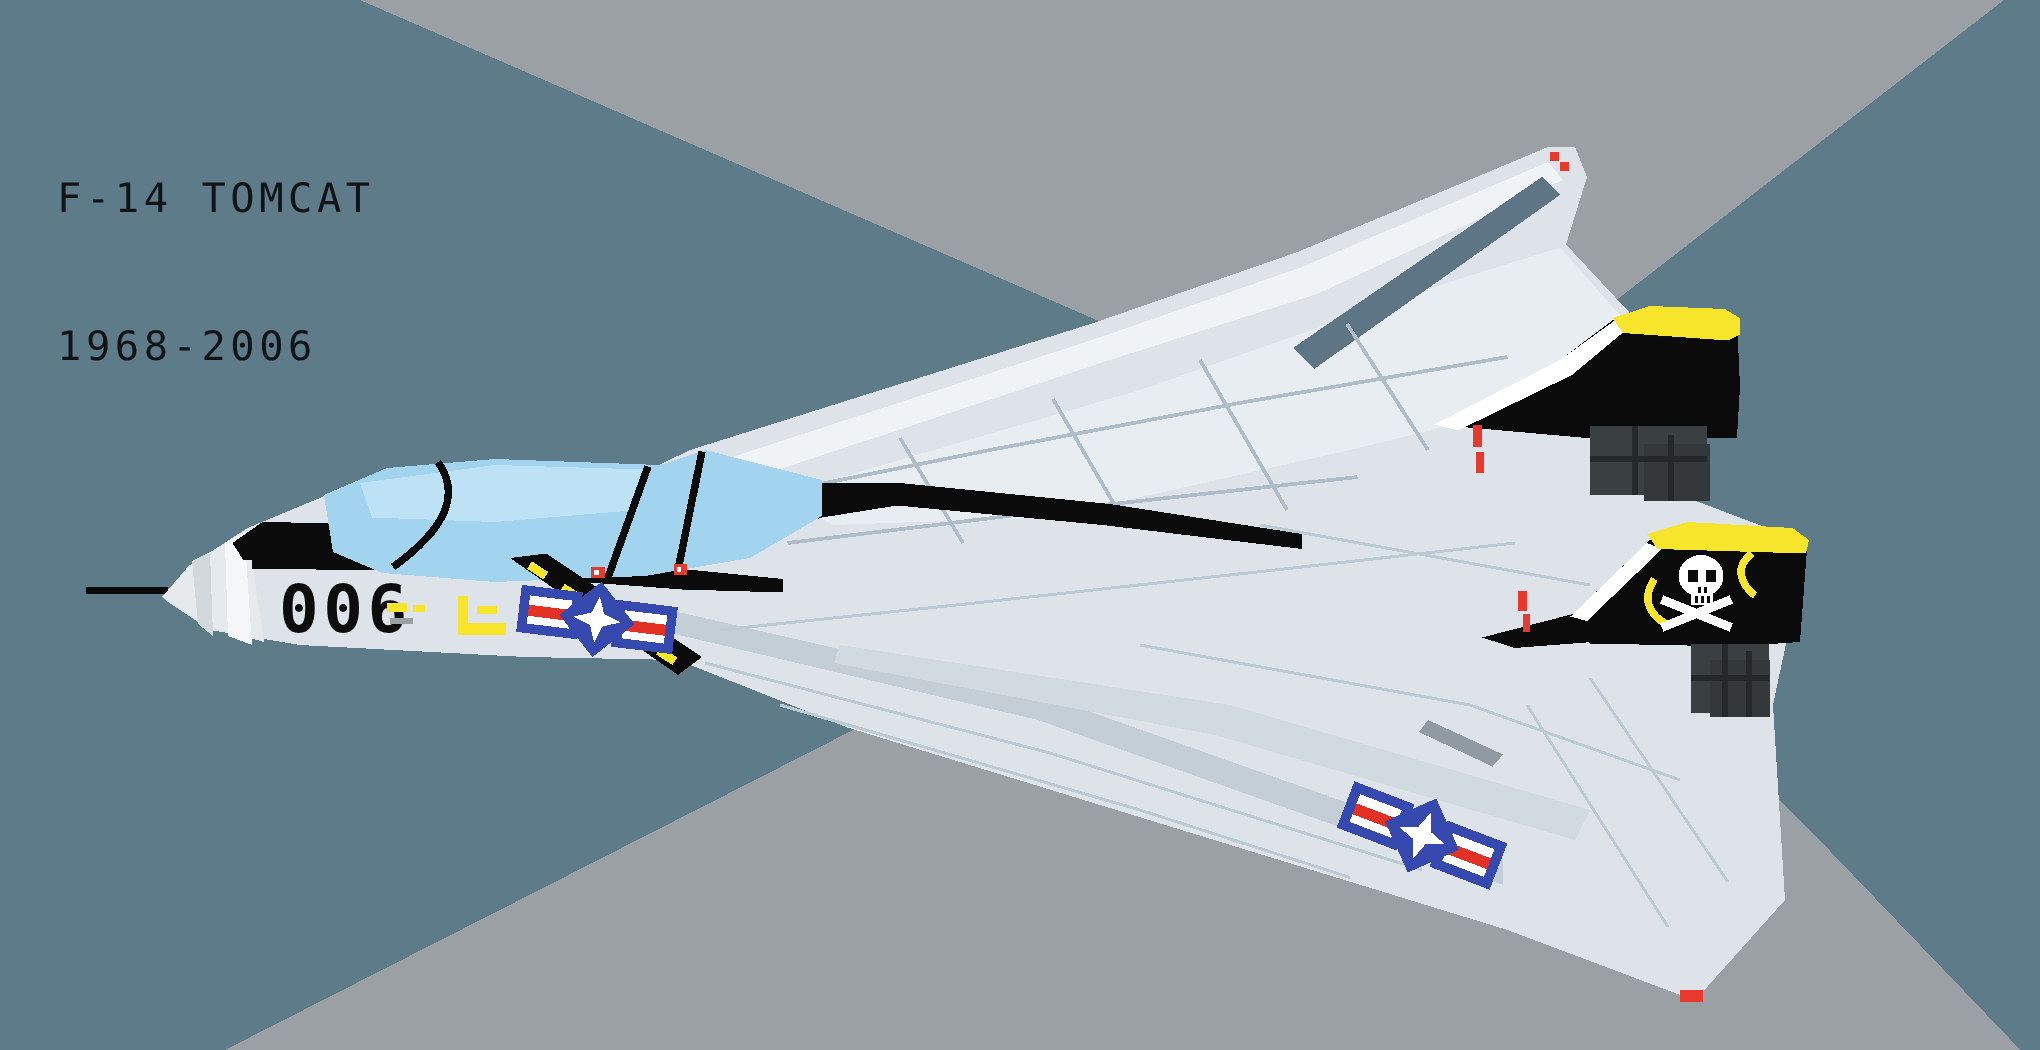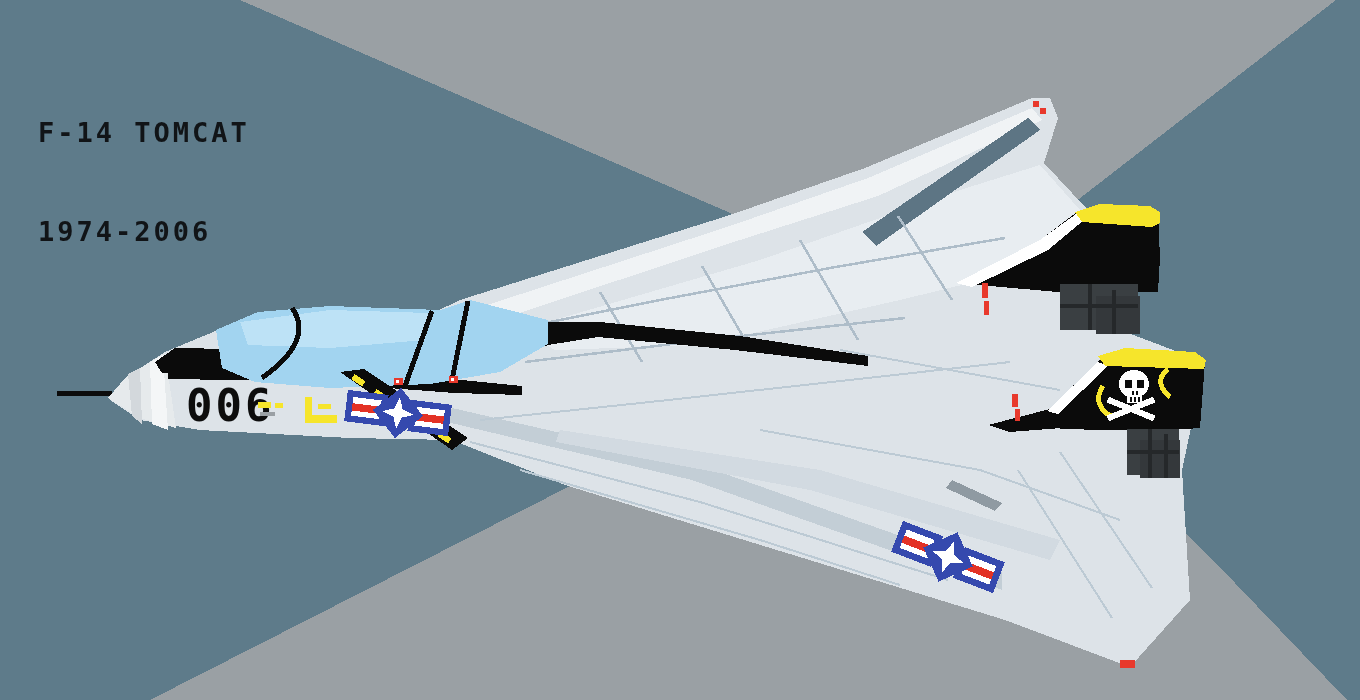--- a/index.html
+++ b/index.html
@@ -3,21 +3,21 @@
 <meta charset="utf-8">
 <style>
   html,body{margin:0;padding:0;background:#333;}
   .scene{
     position:relative;width:1360px;height:700px;overflow:hidden;
     font-family:"DejaVu Sans Mono","Liberation Mono",monospace;
   }
   .scene svg{position:absolute;left:0;top:0;display:block;}
   .title-block{
     position:absolute;left:38px;top:50px;z-index:5;
-    color:#111417;font-weight:bold;font-size:27px;line-height:33px;
+    color:#111417;font-weight:normal;font-size:27px;line-height:33px;
     letter-spacing:3px;white-space:pre;
     font-family:"DejaVu Sans Mono","Liberation Mono",monospace;
   }
   .panel-line{stroke:#aebdc9;stroke-width:2.5;fill:none;}
   .panel-line-soft{stroke:#bccad4;stroke-width:2;fill:none;}
 </style>
 </head>
 <body>
 
 <div class="scene">
@@ -174,16 +174,16 @@
         <path d="M1127,452 L1179,452 M1150,429 L1150,478 M1166,434 L1166,478" stroke="#25282a" stroke-width="4" fill="none"></path>
       </g>
     </g>
 
     <rect x="1120" y="660" width="15" height="8" fill="#e8392c"></rect>
 
   </svg>
 
   <div class="title-block">
     <div>F-14 TOMCAT</div>
-    <div>1974-2006</div>
+    <div>1968-2006</div>
   </div>
 
 </div>
 
 </body></html>

